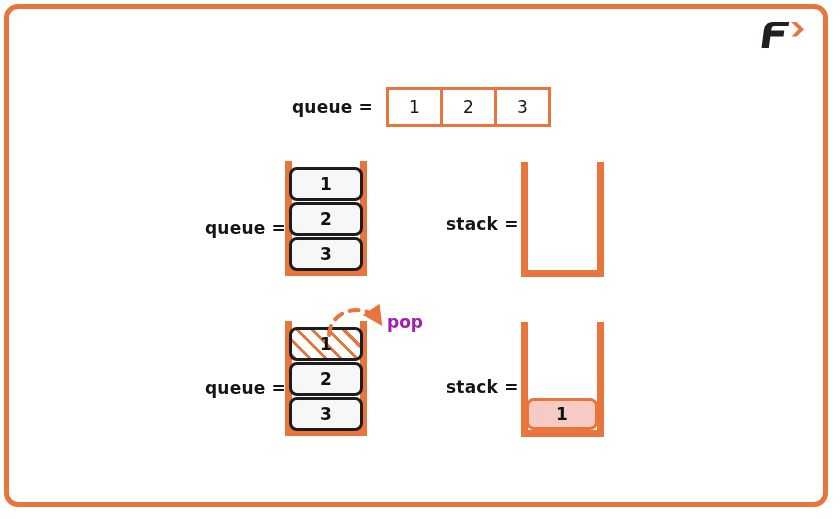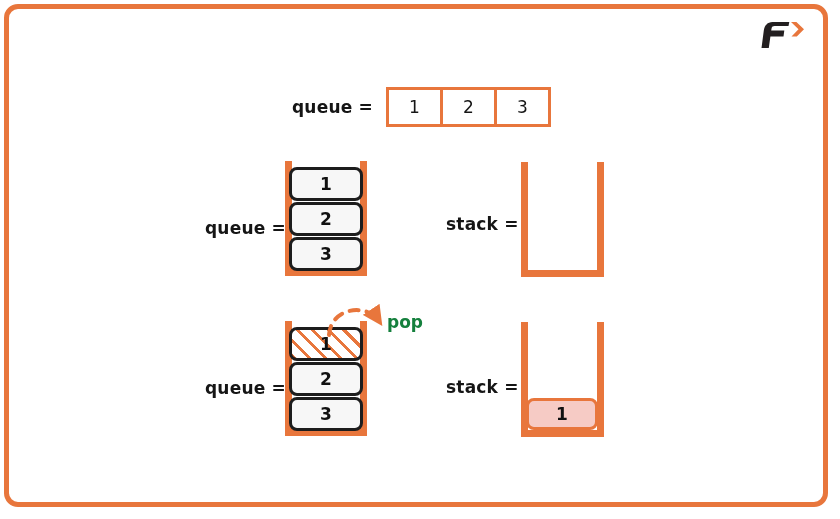--- a/index.html
+++ b/index.html
@@ -128,21 +128,21 @@
     width: 90px;
     height: 46px;
     overflow: visible;
   }
   #pop-label {
     position: absolute;
     left: 378px;
     top: 303px;
     font-size: 17px;
     font-weight: bold;
-    color: #15803d;
+    color: #a21caf;
   }
 </style>
 </head>
 <body>
 
 <div id="slide-frame">
 
   <div id="brand-logo">
     <svg viewBox="0 0 46 38" width="46" height="38" aria-hidden="true">
       <g>

